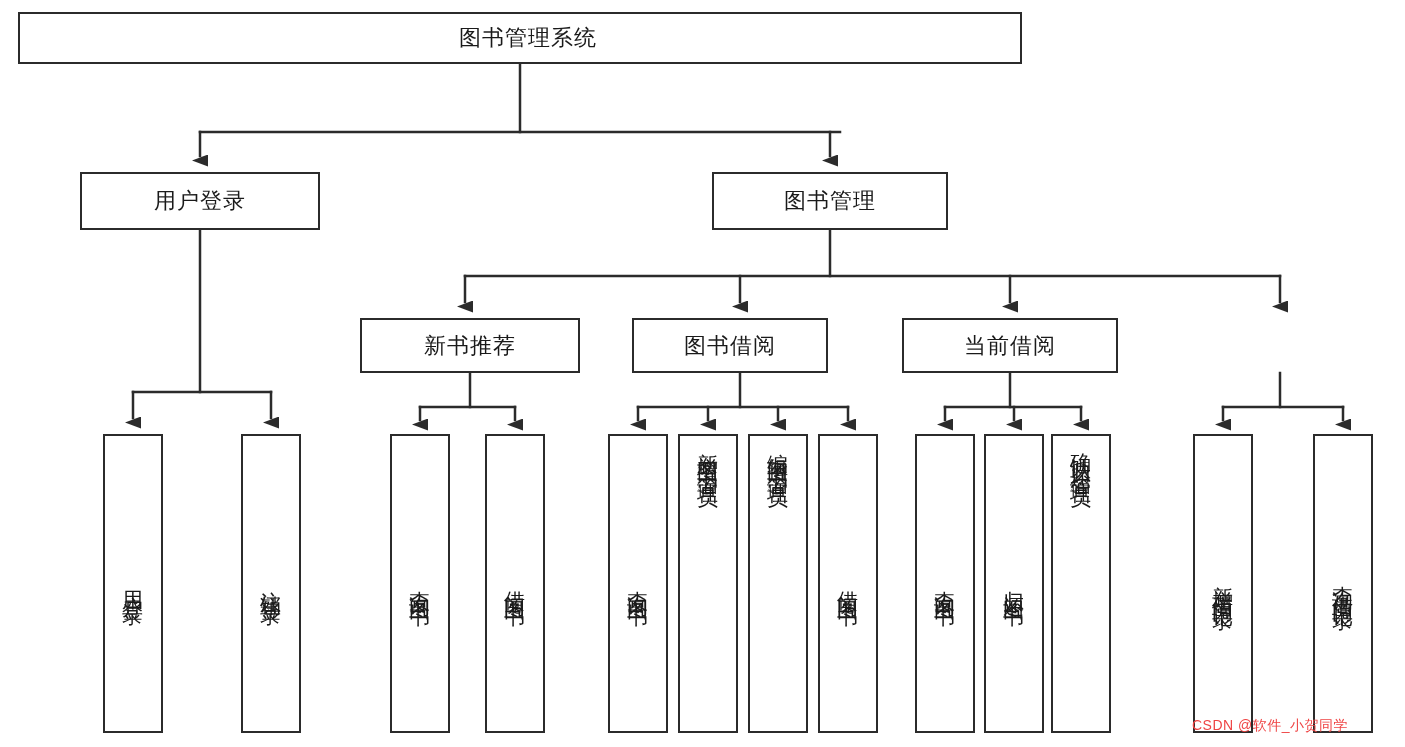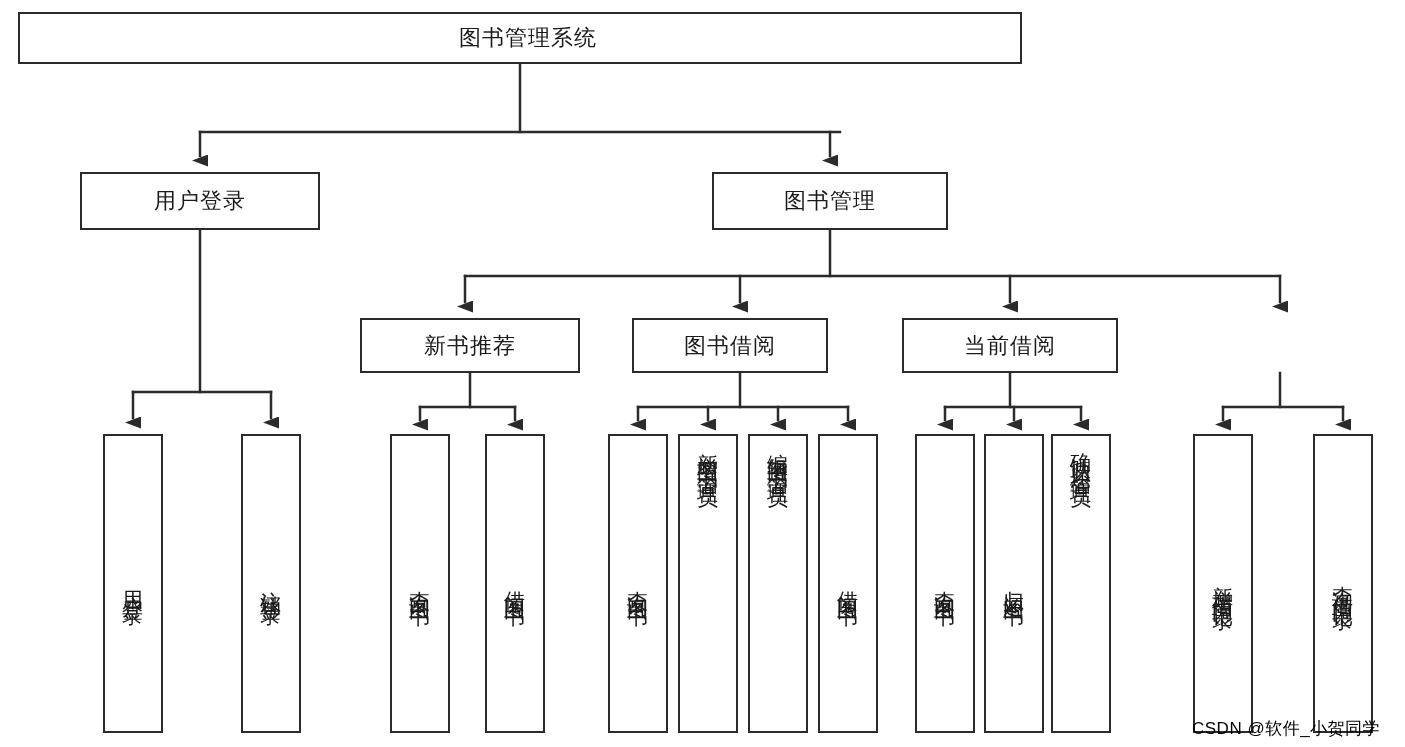--- a/index.html
+++ b/index.html
@@ -54,22 +54,22 @@
     white-space: nowrap;
     font-size: 21px;
     letter-spacing: 5px;
     line-height: 1;
   }
   .leaf-box.center-text {
     align-items: center;
   }
   .watermark {
     position: absolute;
-    font-size: 17px;
-    color: #000000;
+    font-size: 14px;
+    color: #ef4444;
     white-space: nowrap;
     letter-spacing: 0.5px;
     pointer-events: none;
   }
 </style>
 </head>
 <body>
 
 <div id="canvas">
 

